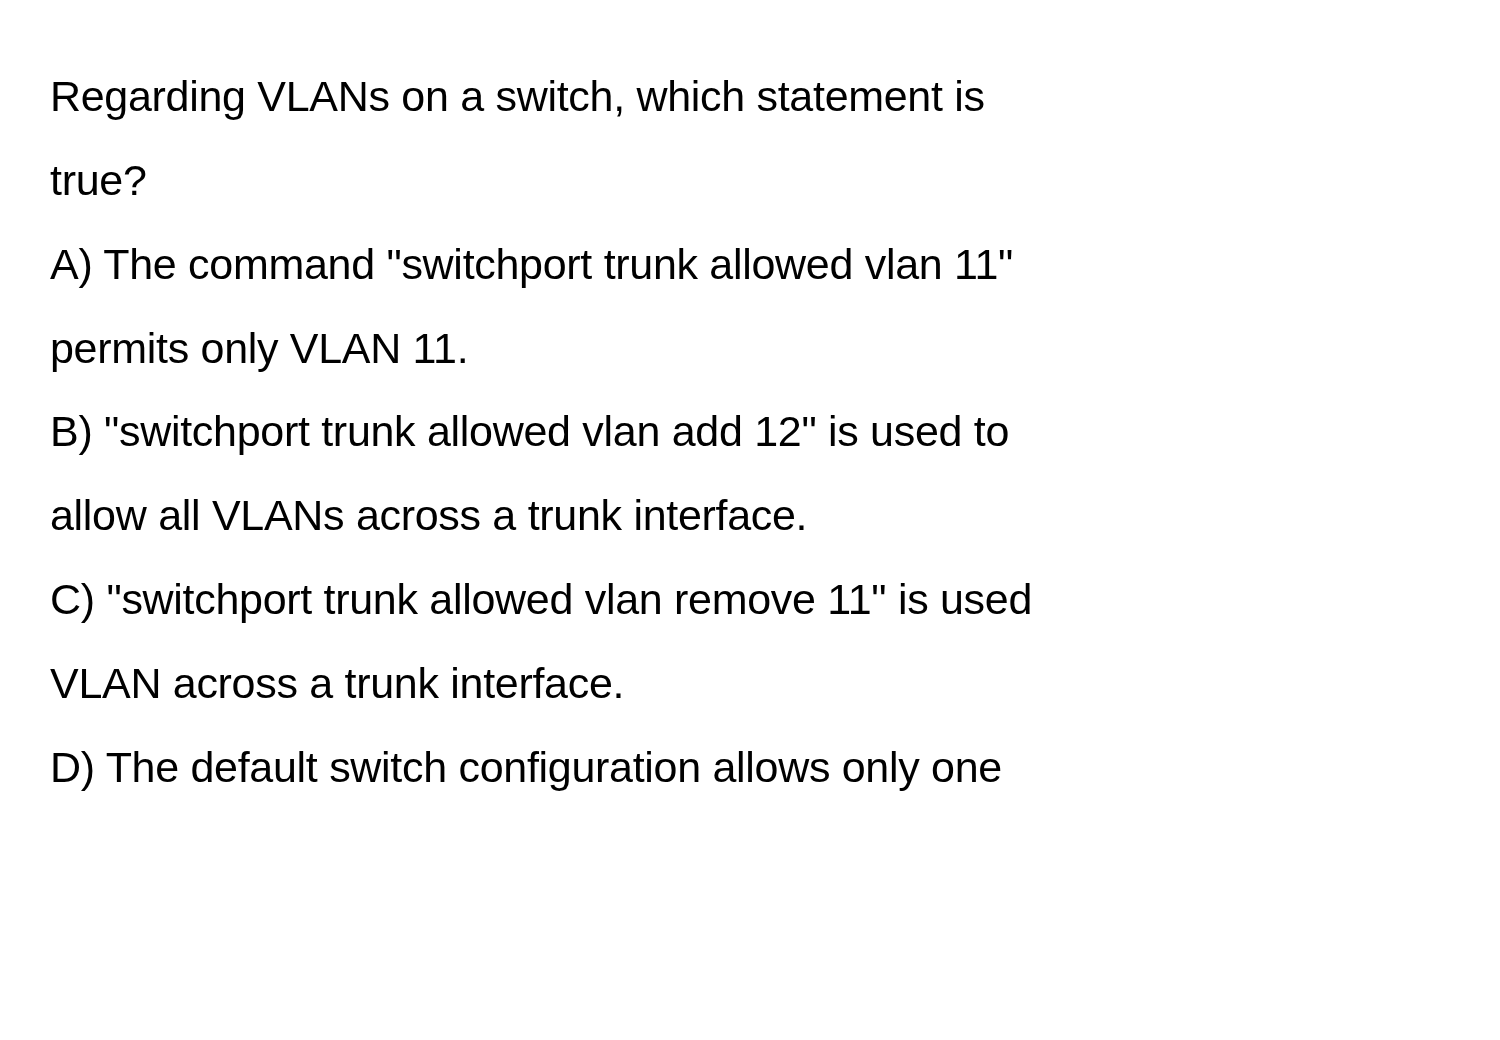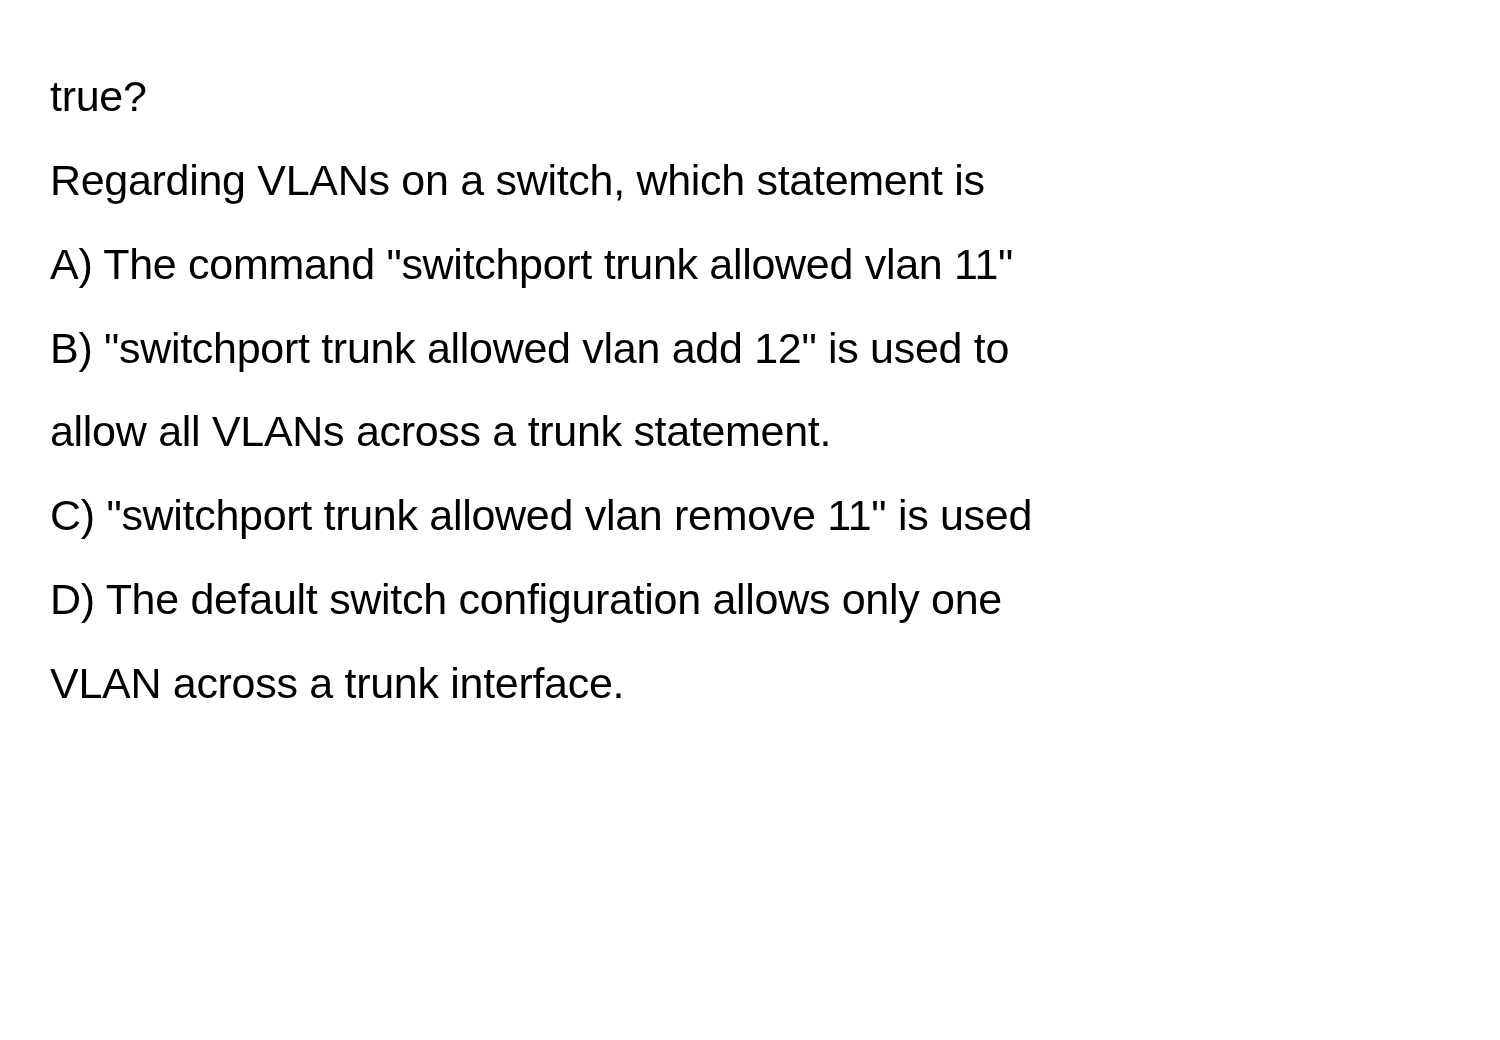--- a/index.html
+++ b/index.html
@@ -22,21 +22,22 @@
       letter-spacing: -0.3px;
     }
     .line {
       display: block;
     }
   </style>
 </head>
 <body>
 
 <div class="content">
+  <span class="line">Regarding VLANs on a switch, which statement is</span>
   <span class="line">true?</span>
-  <span class="line">Regarding VLANs on a switch, which statement is</span>
   <span class="line">A) The command "switchport trunk allowed vlan 11"</span>
+  <span class="line">permits only VLAN 11.</span>
   <span class="line">B) "switchport trunk allowed vlan add 12" is used to</span>
-  <span class="line">allow all VLANs across a trunk statement.</span>
+  <span class="line">allow all VLANs across a trunk interface.</span>
   <span class="line">C) "switchport trunk allowed vlan remove 11" is used</span>
+  <span class="line">VLAN across a trunk interface.</span>
   <span class="line">D) The default switch configuration allows only one</span>
-  <span class="line">VLAN across a trunk interface.</span>
 </div>
 
 </body></html>

